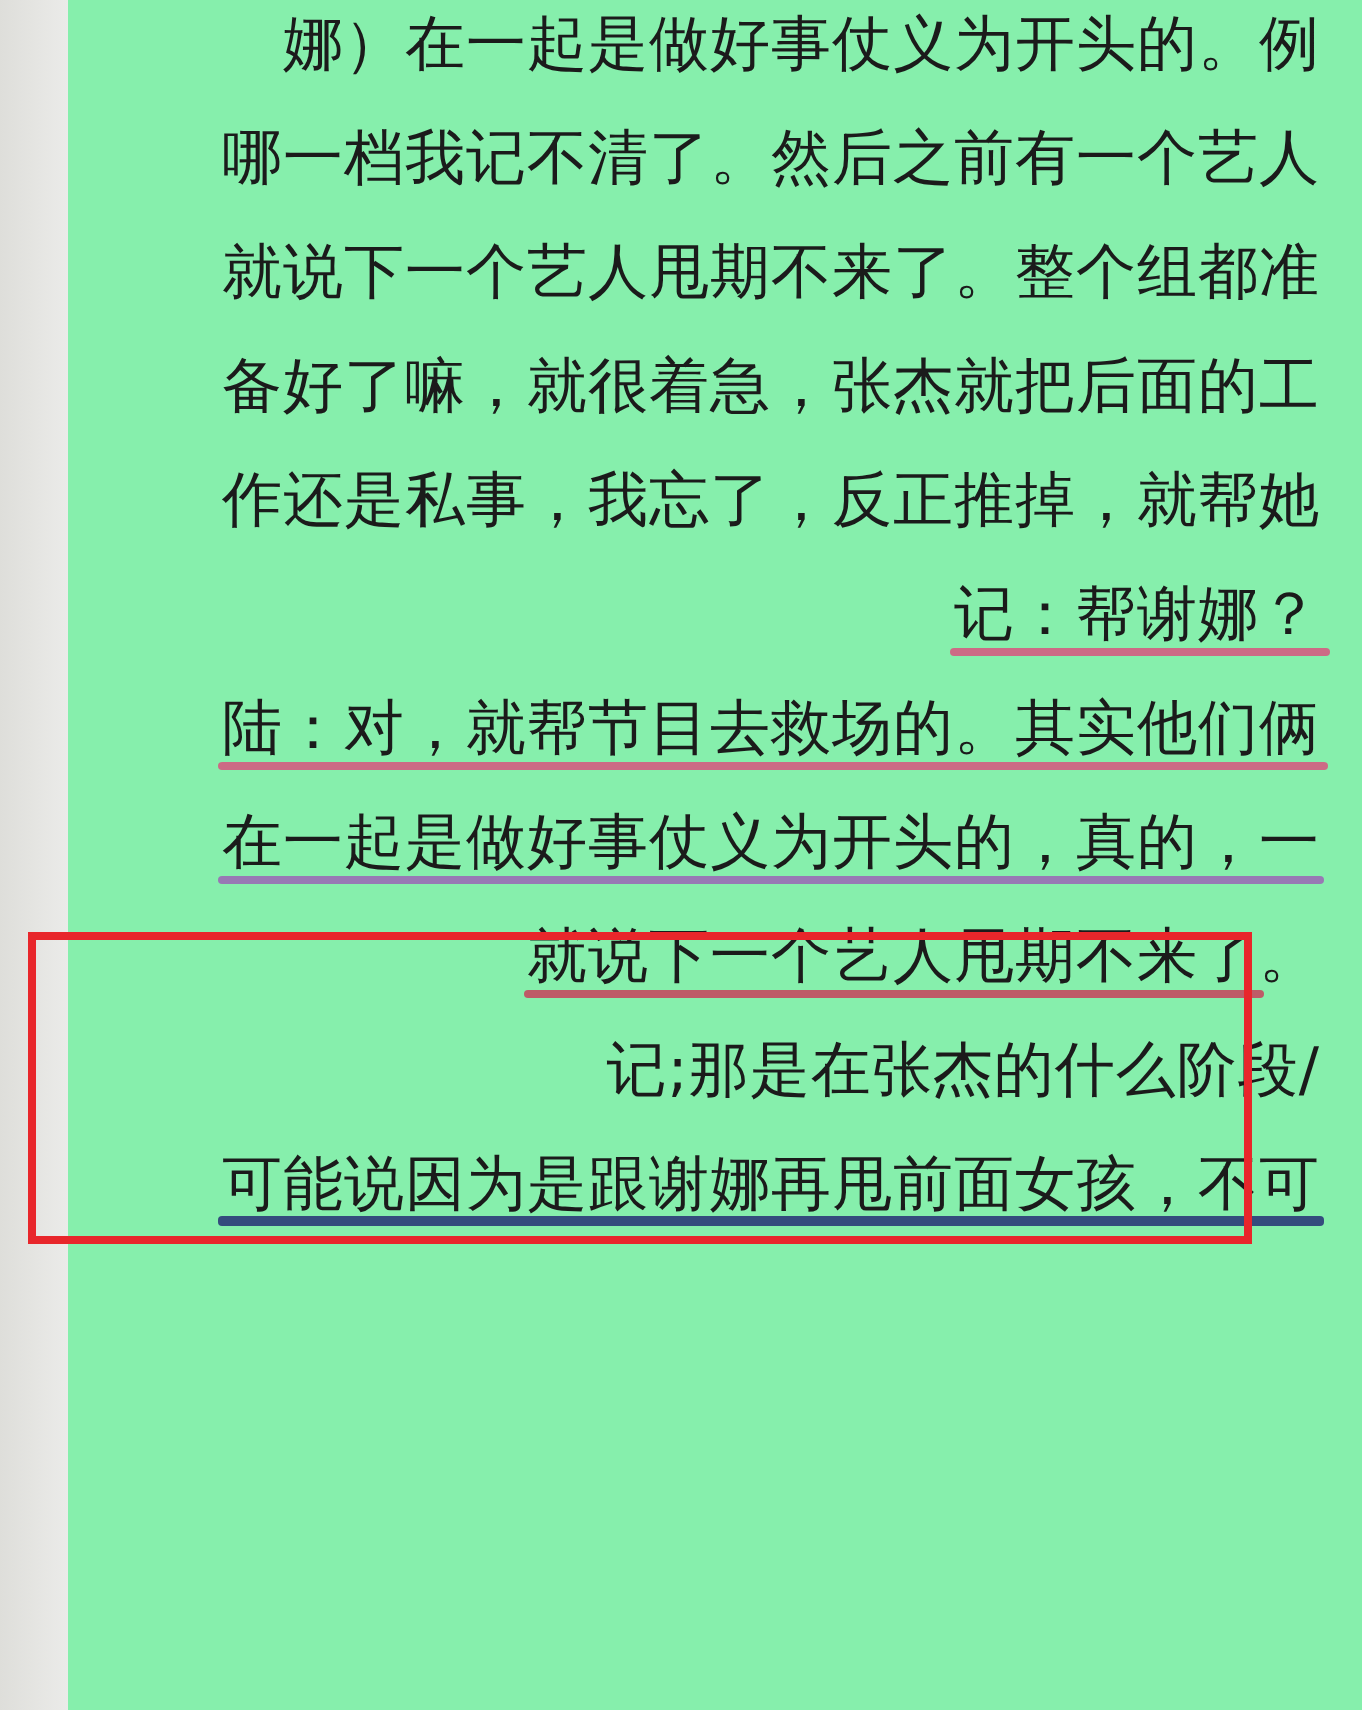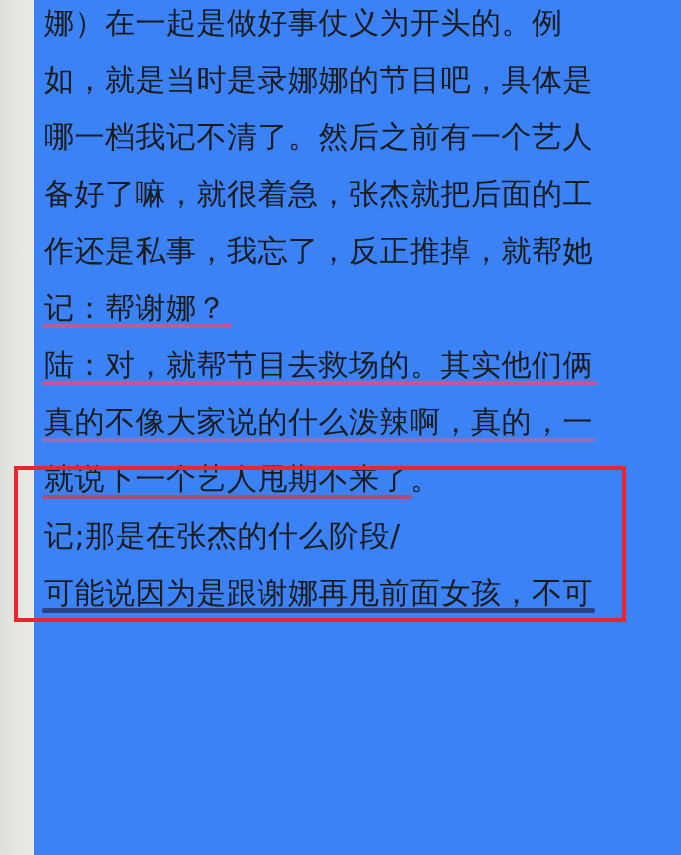--- a/index.html
+++ b/index.html
@@ -4,23 +4,24 @@
 <style>
   html, body {
     margin: 0;
     padding: 0;
     background: #e8e8e6;
   }
   #page {
     position: relative;
     width: 681px;
     height: 855px;
-    background: #3b82f6;
+    background: #86efac;
     overflow: hidden;
     font-family: "DejaVu Sans", sans-serif;
+    text-align: right;
   }
   
   #page:before {
     content: "";
     position: absolute;
     left: 0; top: 0; bottom: 0;
     width: 34px;
     background: linear-gradient(to right, #dededa, #ebebe9);
   }
   .text-col {
@@ -82,30 +83,30 @@
   }
 </style>
 </head>
 <body>
 
 <div id="page">
 
   <div class="text-col">
 
     <div class="line"><span class="t">娜）在一起是做好事仗义为开头的。例</span></div>
-    <div class="line"><span class="t">如，就是当时是录娜娜的节目吧，具体是</span></div>
     <div class="line"><span class="t">哪一档我记不清了。然后之前有一个艺人</span></div>
+    <div class="line"><span class="t">就说下一个艺人甩期不来了。整个组都准</span></div>
     <div class="line"><span class="t">备好了嘛，就很着急，张杰就把后面的工</span></div>
     <div class="line"><span class="t">作还是私事，我忘了，反正推掉，就帮她</span></div>
 
     <div class="line ul-pink ul-part w1"><span class="t">记：帮谢娜？</span></div>
 
     <div class="line ul-pink ul-part w5"><span class="t">陆：对，就帮节目去救场的。其实他们俩</span></div>
 
-    <div class="line ul-purple"><span class="t">真的不像大家说的什么泼辣啊，真的，一</span></div>
+    <div class="line ul-purple"><span class="t">在一起是做好事仗义为开头的，真的，一</span></div>
 
     <div class="line ul-red ul-part w4"><span class="t">就说下一个艺人甩期不来了。</span></div>
 
     <div class="line"><span class="t">记;那是在张杰的什么阶段/</span></div>
 
 
     <div class="line ul-navy"><span class="t">可能说因为是跟谢娜再甩前面女孩，不可</span></div>
 
   </div>
 

